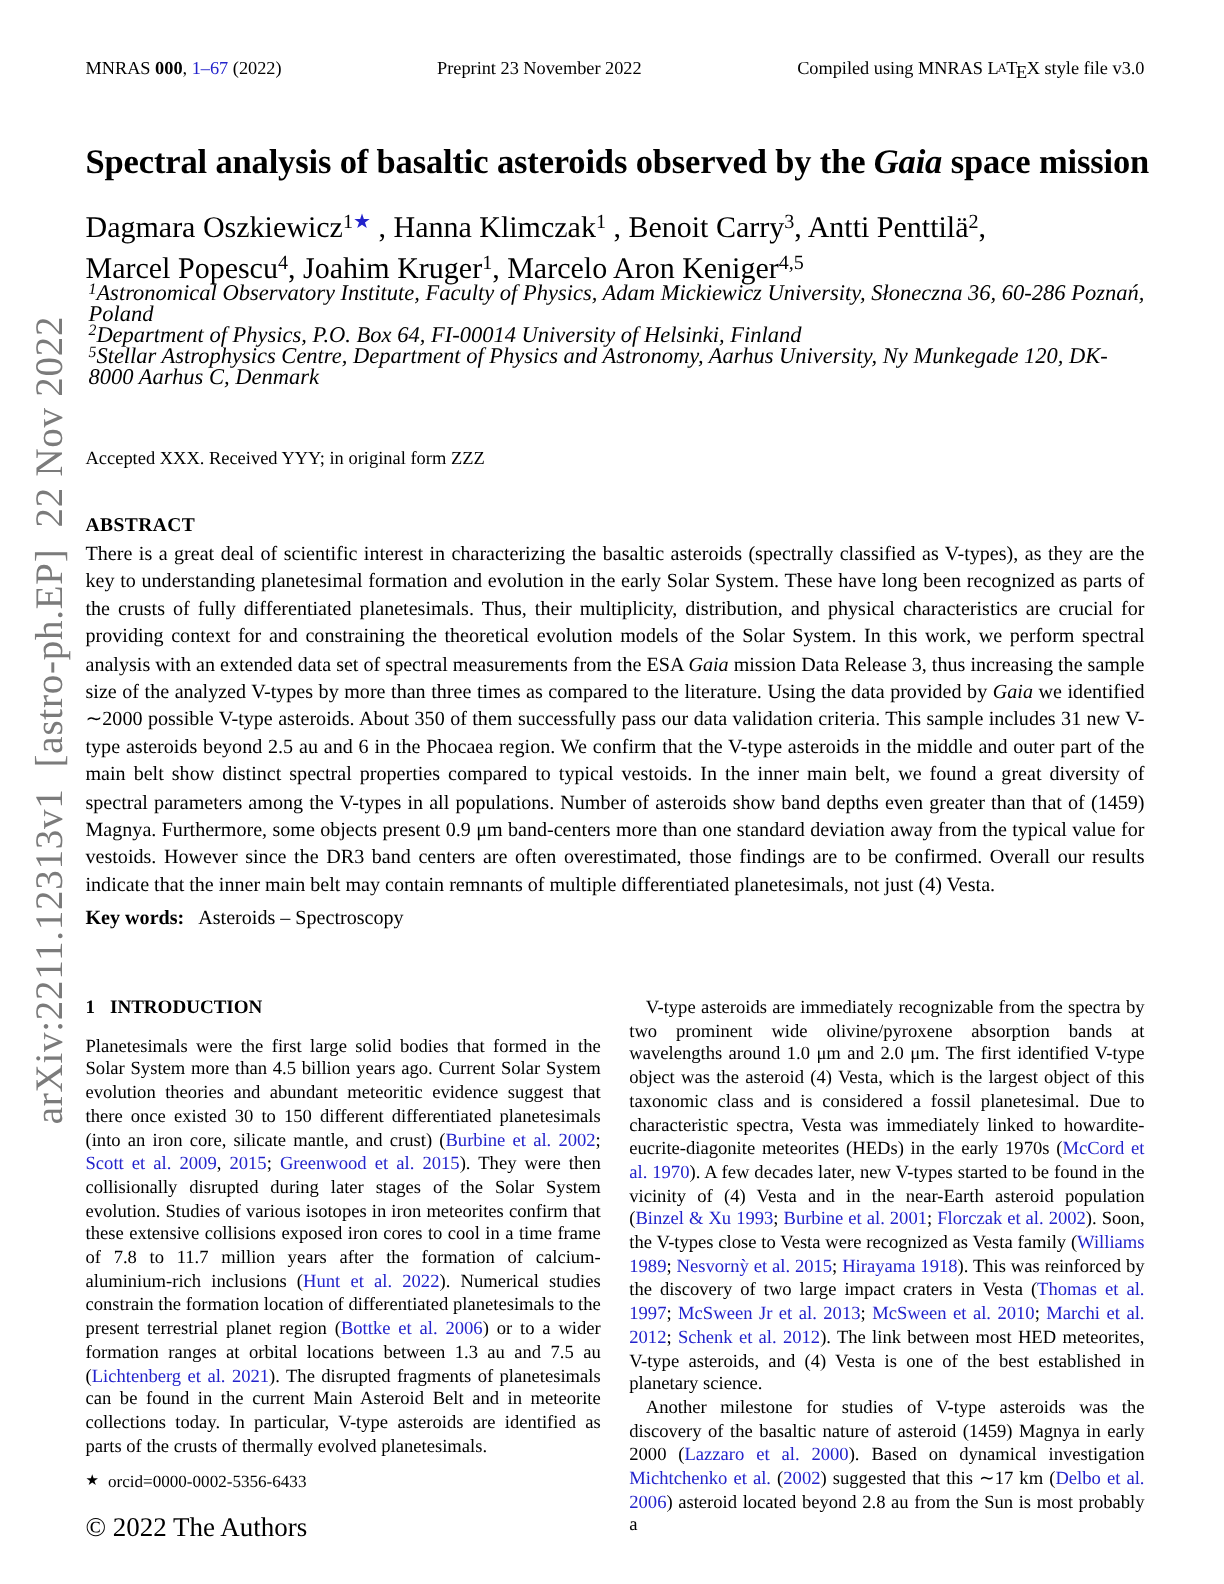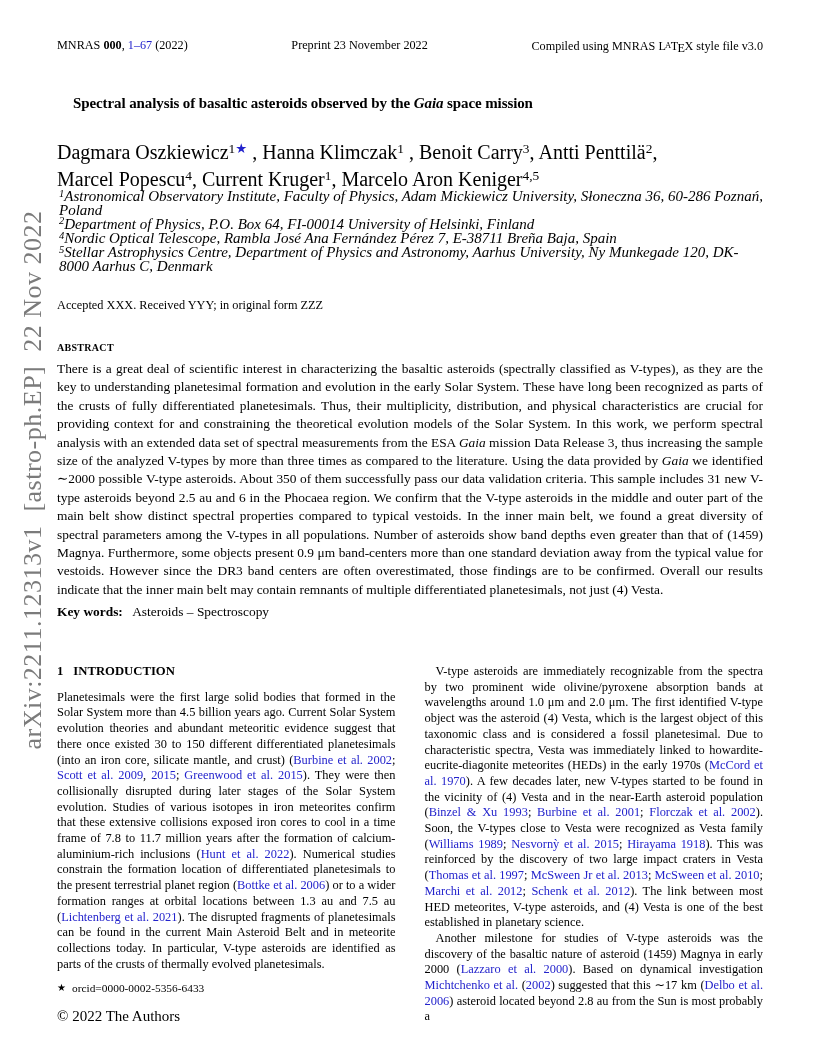--- a/index.html
+++ b/index.html
@@ -18,50 +18,50 @@
   .runhead{top:38px;left:57px;width:706px;display:flex;justify-content:space-between;
     font-size:12.2px;line-height:14px;}
 
   
   .watermark{
     left:-277px;top:463px;width:620px;height:34px;line-height:34px;
     transform:rotate(-90deg);font-size:26px;color:var(--wm);
     text-align:center;white-space:pre;letter-spacing:0.5px;
   }
 
-  .title{top:95px;left:57px;width:710px;font-size:15px;font-weight:bold;
-    letter-spacing:-0.1px;white-space:nowrap;margin-left:16px;}
+  .title{top:95px;left:57px;width:710px;font-size:23px;font-weight:bold;
+    letter-spacing:-0.1px;white-space:nowrap;}
 
   .authors{left:57px;width:706px;font-size:20px;}
   .author-l1{top:141px;}
   .author-l2{top:168px;}
 
   .affils{top:190px;left:59px;width:706px;font-size:15px;font-style:italic;}
   .affil{line-height:13.3px;}
   .affil-sup{font-size:70%;position:relative;top:-0.4em;}
 
   .accepted{top:298px;left:57px;font-size:12.3px;}
 
-  .abstract-head{top:342px;left:57px;font-size:10px;font-weight:bold;letter-spacing:0.3px;}
+  .abstract-head{top:342px;left:57px;font-size:13px;font-weight:bold;letter-spacing:0.3px;}
   .abstract-body{top:360px;left:57px;width:706px;font-size:13.4px;line-height:18.4px;
     text-align:justify;}
 
   .keywords{top:604px;left:57px;width:706px;font-size:13.4px;}
   .kw-label{font-weight:bold;}
 
-  .cols{top:664px;left:57px;width:706px;display:flex;gap:29px;}
+  .cols{top:664px;left:57px;width:706px;display:flex;gap:19px;}
   .col{width:343.5px;font-size:12.4px;line-height:15.7px;text-align:justify;}
   .section-heading{font-weight:bold;font-size:12.7px;margin:0 0 10px 0;text-align:left;}
   .sec-num{margin-right:10px;}
   .body-par{margin:0;}
   .indent-par{margin:0;text-indent:11px;}
 
   .footnote{top:982px;left:57px;font-size:11.4px;}
   .footnote .fn-star{font-size:10px;position:relative;top:-1px;margin-right:6px;}
-  .copyright{top:1008px;left:57px;font-size:15px;}
+  .copyright{top:1008px;left:57px;font-size:18px;}
 
   
   .seg-i{font-style:italic;}
   .seg-b{font-weight:bold;margin-top:44px;}
   .seg-cite{color:var(--link);}
   .seg-sup{font-size:67%;position:relative;top:-0.45em;}
   .seg-latexA{font-size:70%;vertical-align:0.18em;margin:0 -0.05em 0 -0.1em;}
   .seg-latexE{vertical-align:-0.18em;margin:0 -0.03em 0 -0.07em;}
 </style>
 </head>
@@ -71,26 +71,25 @@
 
 <div class="abs runhead">
   <span><span>MNRAS </span><span class="seg-b">000</span><span>, </span><span class="seg-cite">1–67</span><span> (2022)</span></span>
   <span>Preprint 23 November 2022</span>
   <span><span>Compiled using MNRAS L</span><span class="seg-latexA">A</span><span>T</span><span class="seg-latexE">E</span><span>X style file v3.0</span></span>
 </div>
 
 <div class="abs title"><span>Spectral analysis of basaltic asteroids observed by the </span><span class="seg-i">Gaia</span><span> space mission</span></div>
 
 <div class="abs authors author-l1"><span>Dagmara Oszkiewicz</span><span class="seg-sup">1</span><span class="seg-cite seg-sup">★</span><span> , Hanna Klimczak</span><span class="seg-sup">1</span><span> , Benoit Carry</span><span class="seg-sup">3</span><span>, Antti Penttilä</span><span class="seg-sup">2</span><span>,</span></div>
-<div class="abs authors author-l2"><span>Marcel Popescu</span><span class="seg-sup">4</span><span>, Current Kruger</span><span class="seg-sup">1</span><span>, Marcelo Aron Keniger</span><span class="seg-sup">4,5</span></div>
+<div class="abs authors author-l2"><span>Marcel Popescu</span><span class="seg-sup">4</span><span>, Joahim Kruger</span><span class="seg-sup">1</span><span>, Marcelo Aron Keniger</span><span class="seg-sup">4,5</span></div>
 
 <div class="abs affils">
   <div class="affil"><span class="affil-sup">1</span><span>Astronomical Observatory Institute, Faculty of Physics, Adam Mickiewicz University, Słoneczna 36, 60-286 Poznań, Poland</span></div>
   <div class="affil"><span class="affil-sup">2</span><span>Department of Physics, P.O. Box 64, FI-00014 University of Helsinki, Finland</span></div>
-  <div class="affil"><span class="affil-sup">4</span><span>Nordic Optical Telescope, Rambla José Ana Fernández Pérez 7, E-38711 Breña Baja, Spain</span></div>
   <div class="affil"><span class="affil-sup">5</span><span>Stellar Astrophysics Centre, Department of Physics and Astronomy, Aarhus University, Ny Munkegade 120, DK-8000 Aarhus C, Denmark</span></div>
 </div>
 
 <div class="abs accepted">Accepted XXX. Received YYY; in original form ZZZ</div>
 
 <div class="abs abstract-head">ABSTRACT</div>
 <div class="abs abstract-body"><span>There is a great deal of scientific interest in characterizing the basaltic asteroids (spectrally classified as V-types), as they are the key to understanding planetesimal formation and evolution in the early Solar System. These have long been recognized as parts of the crusts of fully differentiated planetesimals. Thus, their multiplicity, distribution, and physical characteristics are crucial for providing context for and constraining the theoretical evolution models of the Solar System. In this work, we perform spectral analysis with an extended data set of spectral measurements from the ESA </span><span class="seg-i">Gaia</span><span> mission Data Release 3, thus increasing the sample size of the analyzed V-types by more than three times as compared to the literature. Using the data provided by </span><span class="seg-i">Gaia</span><span> we identified ∼2000 possible V-type asteroids. About 350 of them successfully pass our data validation criteria. This sample includes 31 new V-type asteroids beyond 2.5 au and 6 in the Phocaea region. We confirm that the V-type asteroids in the middle and outer part of the main belt show distinct spectral properties compared to typical vestoids. In the inner main belt, we found a great diversity of spectral parameters among the V-types in all populations. Number of asteroids show band depths even greater than that of (1459) Magnya. Furthermore, some objects present 0.9 μm band-centers more than one standard deviation away from the typical value for vestoids. However since the DR3 band centers are often overestimated, those findings are to be confirmed. Overall our results indicate that the inner main belt may contain remnants of multiple differentiated planetesimals, not just (4) Vesta.</span></div>
 
 <div class="abs keywords">
   <span class="kw-label">Key words:</span>

